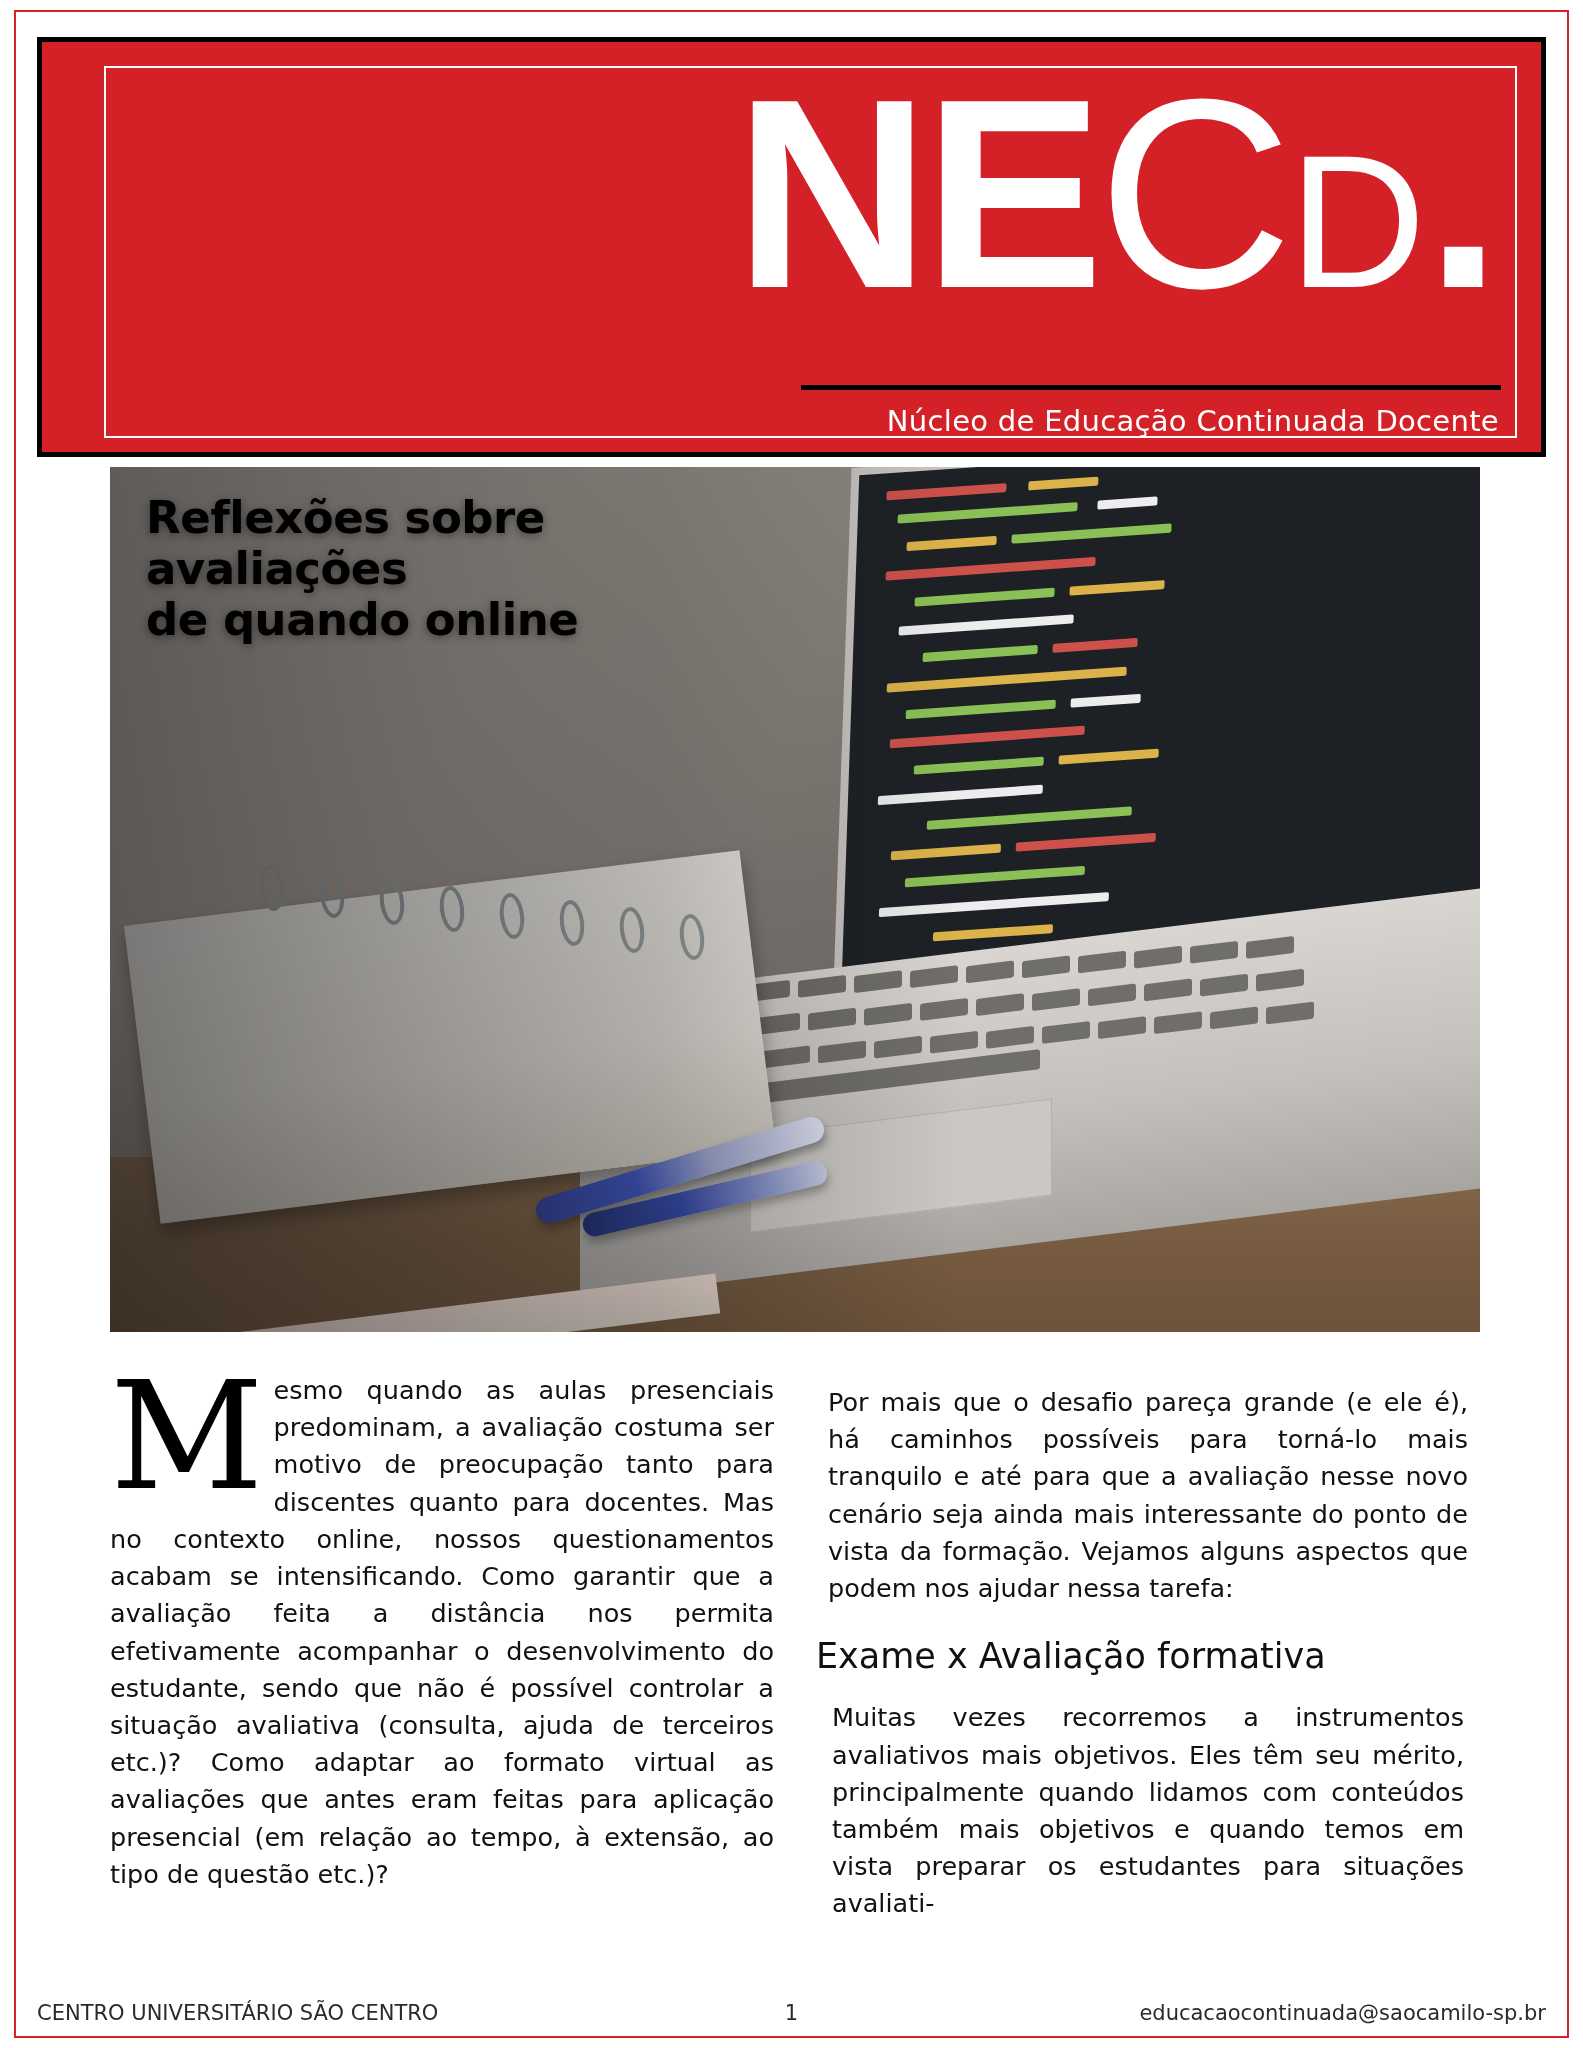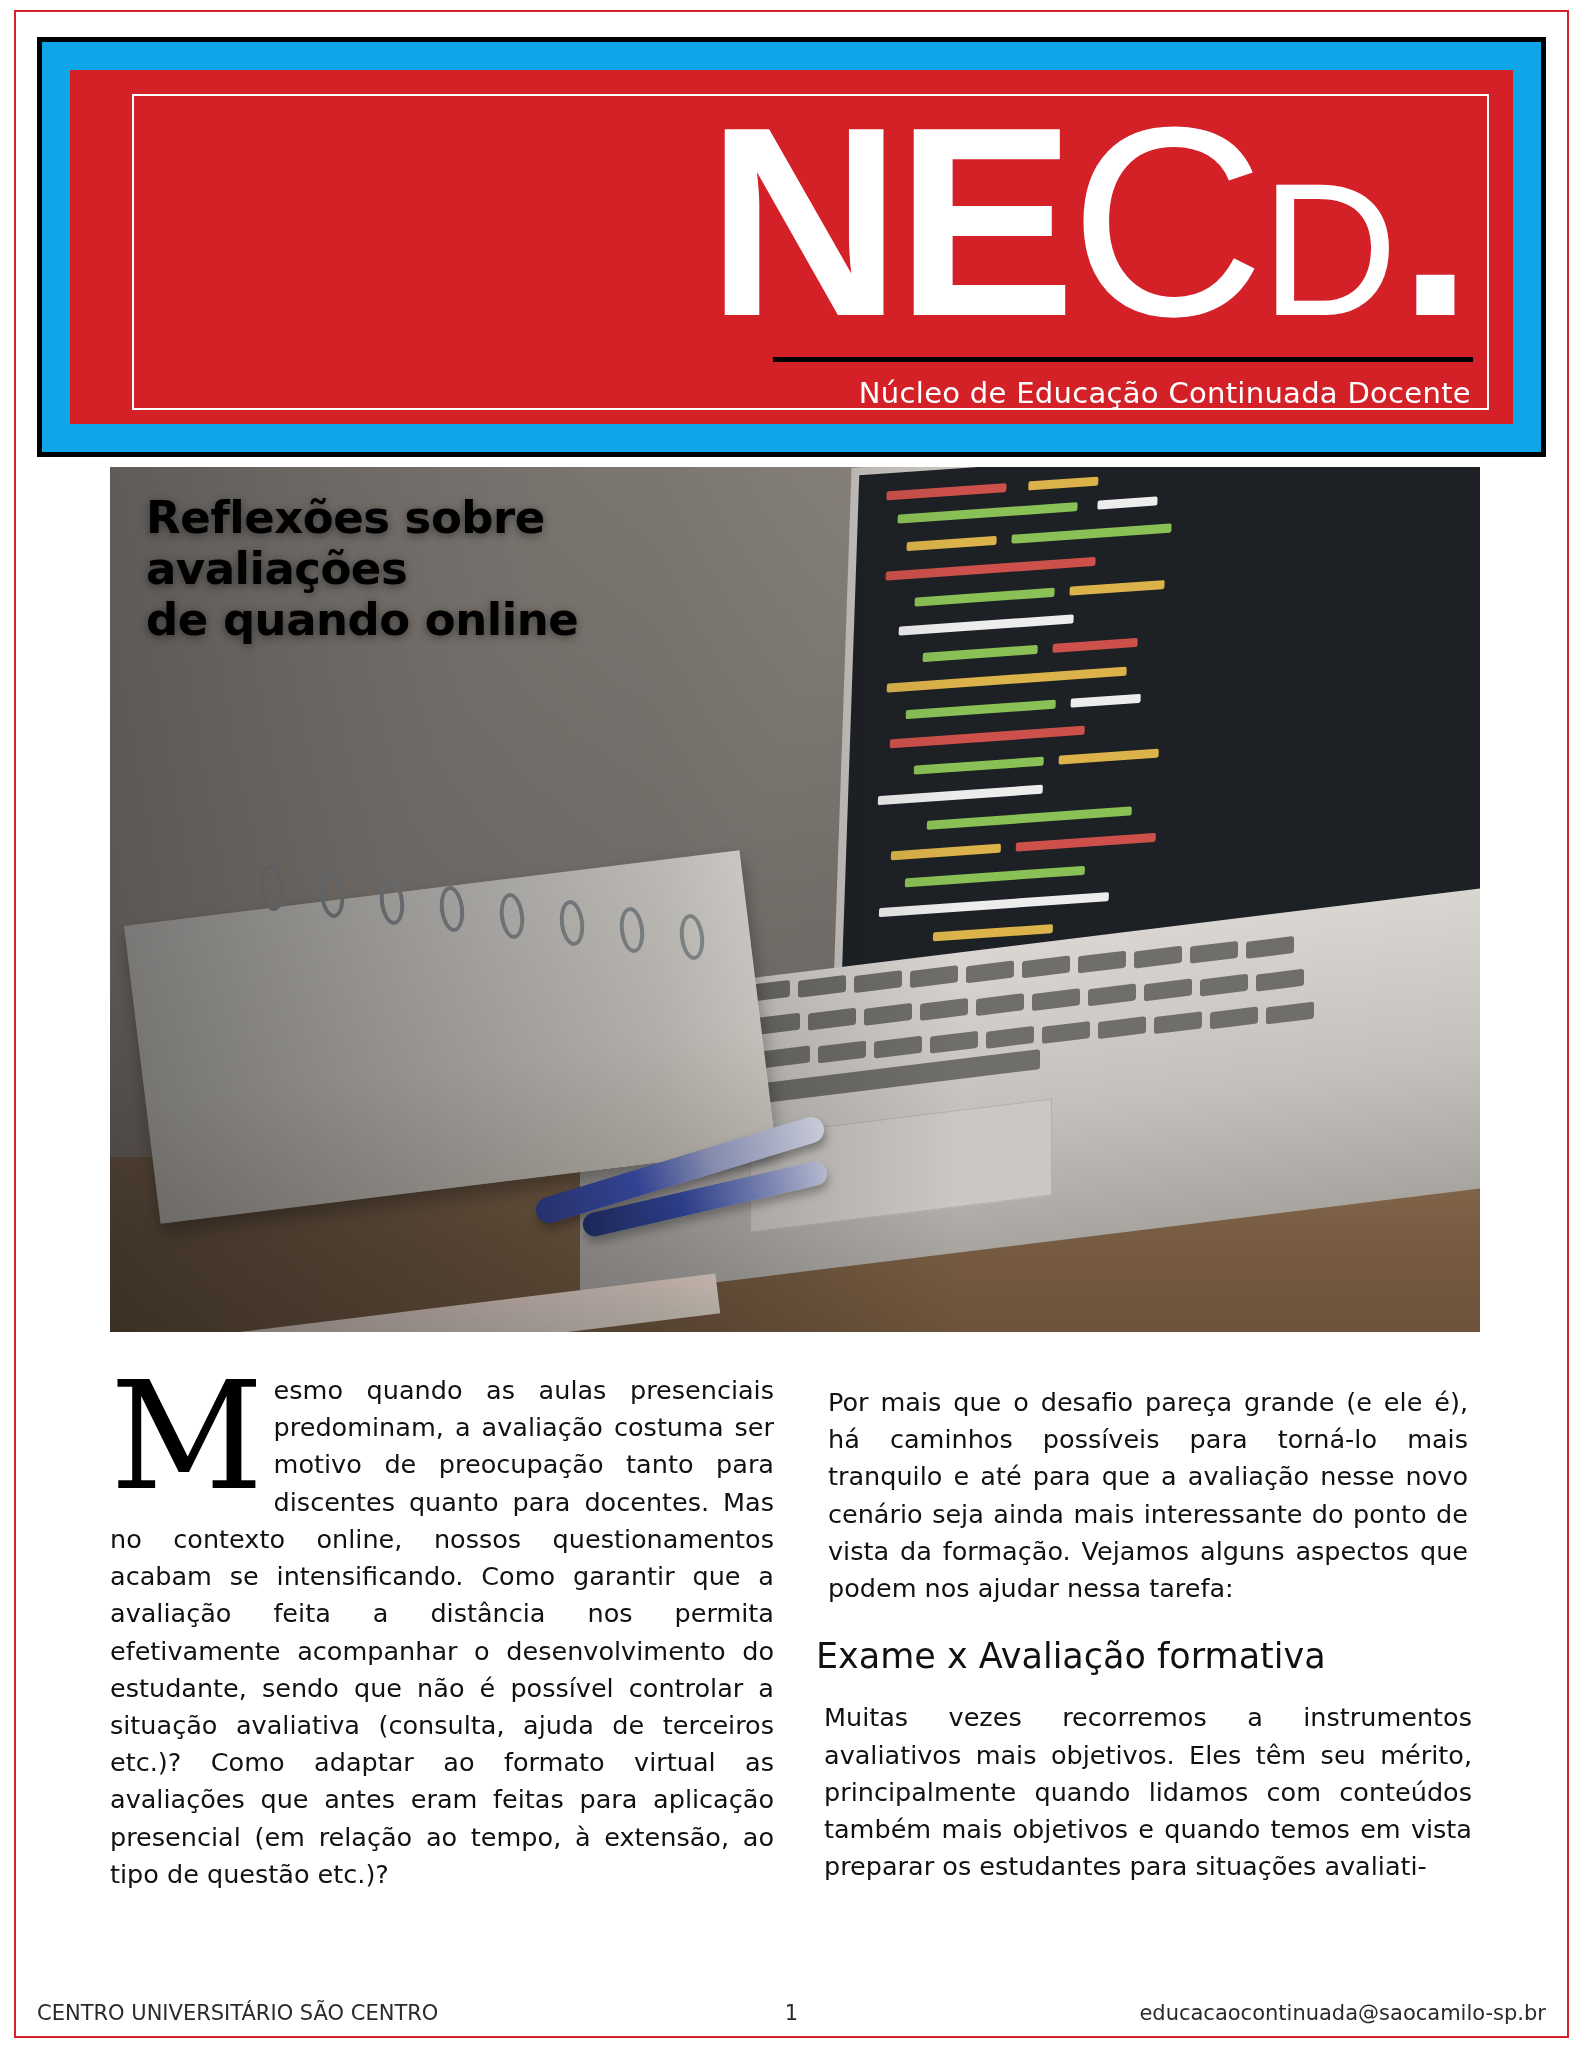--- a/index.html
+++ b/index.html
@@ -36,22 +36,22 @@
 
   
   .masthead {
     position: absolute;
     left: 37px;
     top: 37px;
     width: 1509px;
     height: 420px;
     box-sizing: border-box;
     border: 5px solid #000000;
-    background: #0ea5e9;
-    padding: 28px;
+    background: #86efac;
+    padding: 0;
   }
   .masthead-inner {
     position: relative;
     width: 100%;
     height: 100%;
     background: #d42027;
     box-sizing: border-box;
   }
   .masthead-thinline {
     position: absolute;
@@ -434,21 +434,21 @@
     </div>
   </div>
 
   <div class="columns">
     <div class="col">
       <span class="dropcap">M</span><span>esmo quando as aulas presenciais predominam, a avaliação costuma ser motivo de preocupação tanto para discentes quanto para docentes. Mas no contexto online, nossos questionamentos acabam se intensificando. Como garantir que a avaliação feita a distância nos permita efetivamente acompanhar o desenvolvimento do estudante, sendo que não é possível controlar a situação avaliativa (consulta, ajuda de terceiros etc.)? Como adaptar ao formato virtual as avaliações que antes eram feitas para aplicação presencial (em relação ao tempo, à extensão, ao tipo de questão etc.)?</span>
     </div>
     <div class="col">
       <p class="para" style="margin:12px;">Por mais que o desafio pareça grande (e ele é), há caminhos possíveis para torná-lo mais tranquilo e até para que a avaliação nesse novo cenário seja ainda mais interessante do ponto de vista da formação. Vejamos alguns aspectos que podem nos ajudar nessa tarefa:</p>
       <h2 class="subhead">Exame x Avaliação formativa</h2>
-      <p class="para" style="margin:8px;">Muitas vezes recorremos a instrumentos avaliativos mais objetivos. Eles têm seu mérito, principalmente quando lidamos com conteúdos também mais objetivos e quando temos em vista preparar os estudantes para situações avaliati-</p>
+      <p class="para" style="margin:16px;">Muitas vezes recorremos a instrumentos avaliativos mais objetivos. Eles têm seu mérito, principalmente quando lidamos com conteúdos também mais objetivos e quando temos em vista preparar os estudantes para situações avaliati-</p>
     </div>
   </div>
 
   <div class="footer">
     <div class="footer-left">CENTRO UNIVERSITÁRIO SÃO CENTRO</div>
     <div class="page-num">1</div>
     <div class="footer-right">educacaocontinuada@saocamilo-sp.br</div>
   </div>
 
 </div>

